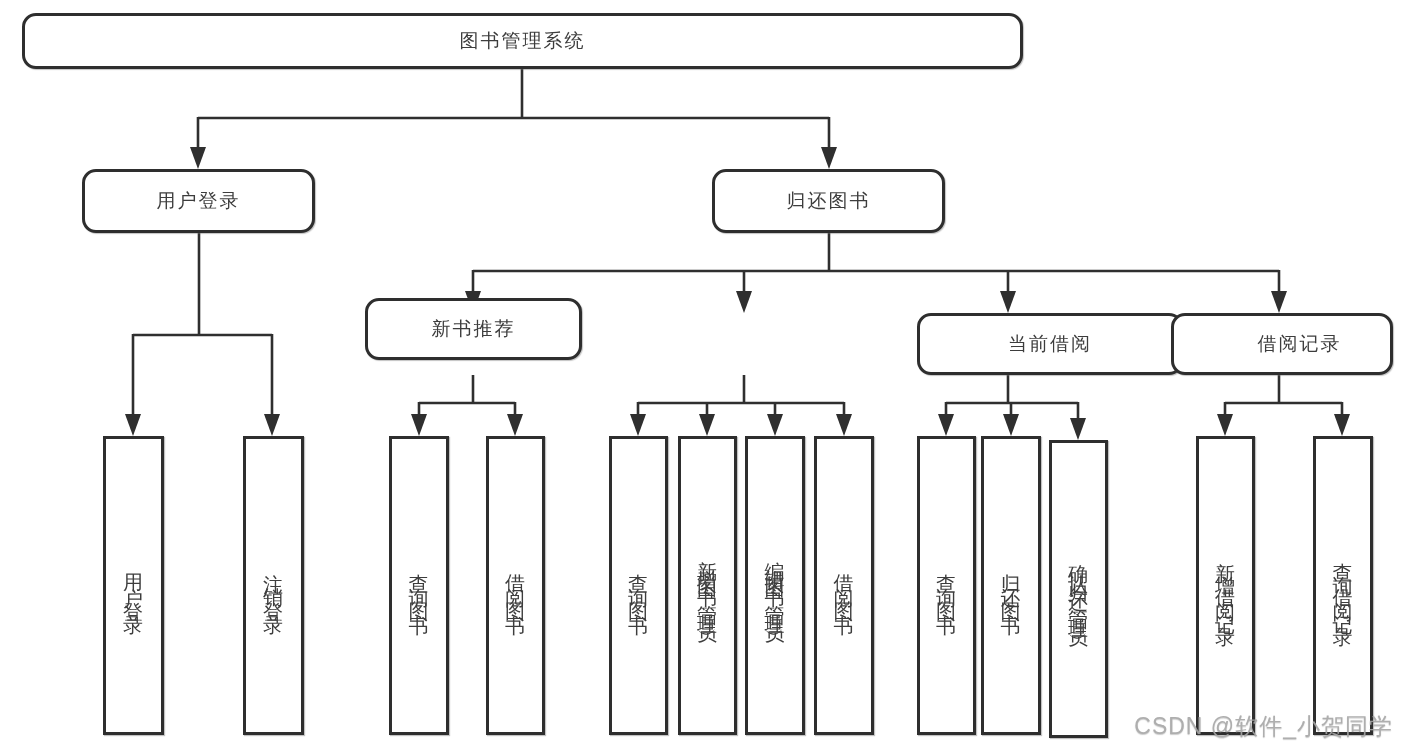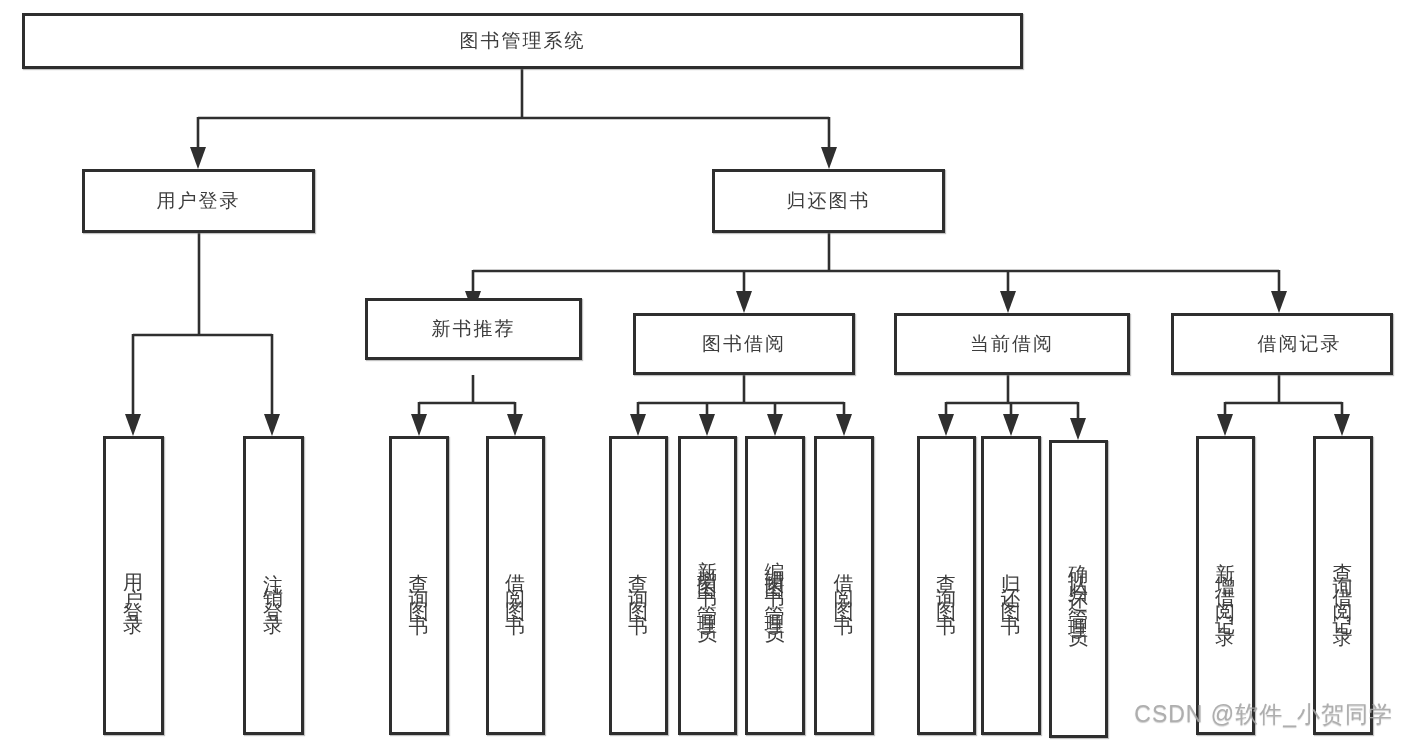--- a/index.html
+++ b/index.html
@@ -9,36 +9,36 @@
   .node{
     position:absolute;
     box-sizing:border-box;
     background:#ffffff;
     border:3px solid #2e2e2e;
     box-shadow:1px 1px 1px rgba(120,120,120,.45);
     display:flex;align-items:center;justify-content:center;
     color:#3d3d3d;
     z-index:2;
   }
-  .h-node{font-size:19px;letter-spacing:2px;}
+  .h-node{font-size:19px;letter-spacing:2px;border-radius:14px;}
   .v-node{
     width:60px;top:436px;height:299px;
     font-size:20px;
   }
   .v-node .vtext{
     writing-mode:vertical-rl;
     text-orientation:mixed;
     line-height:1;
     white-space:nowrap;
   }
   .ls4 .vtext{letter-spacing:14px;}
   .ls6 .vtext{letter-spacing:13px;}
   .ls9 .vtext{letter-spacing:9px;}
   #watermark{
-    position:absolute;right:12px;bottom:17px;
+    position:absolute;right:12px;bottom:5px;
     font-size:23px;color:#a6a6a6;opacity:.9;
     z-index:3;letter-spacing:1px;
     text-shadow:0 1px 1px rgba(90,90,90,.35);
   }
   svg path{stroke:#2f2f2f;stroke-width:2.6;fill:none;}
   svg path.arrow{fill:#2f2f2f;stroke:none;}
 </style>
 </head>
 <body>
 
@@ -113,24 +113,21 @@
   <div class="node h-node" style="left:82px;top:169px;width:233px;height:64px;">
     <span>用户登录</span>
   </div>
   <div class="node h-node" style="left:712px;top:169px;width:233px;height:64px;">
     <span>归还图书</span>
   </div>
 
   <div class="node h-node" style="left:365px;top:298px;width:217px;height:62px;">
     <span>新书推荐</span>
   </div>
-  <div class="node h-node" style="left:633px;top:313px;width:222px;height:62px;">
-    <span>图书借阅</span>
-  </div>
-  <div class="node h-node" style="left:894px;top:313px;width:236px;height:62px;">
+  <div class="node h-node" style="left:917px;top:313px;width:266px;height:62px;">
     <span>当前借阅</span>
   </div>
   <div class="node h-node" style="left:1171px;top:313px;width:222px;height:62px;padding-left:35px;">
     <span>借阅记录</span>
   </div>
 
   <div class="node v-node ls4" style="left:103px;width:61px;">
     <span class="vtext">用户登录</span>
   </div>
   <div class="node v-node ls4" style="left:243px;width:61px;">

